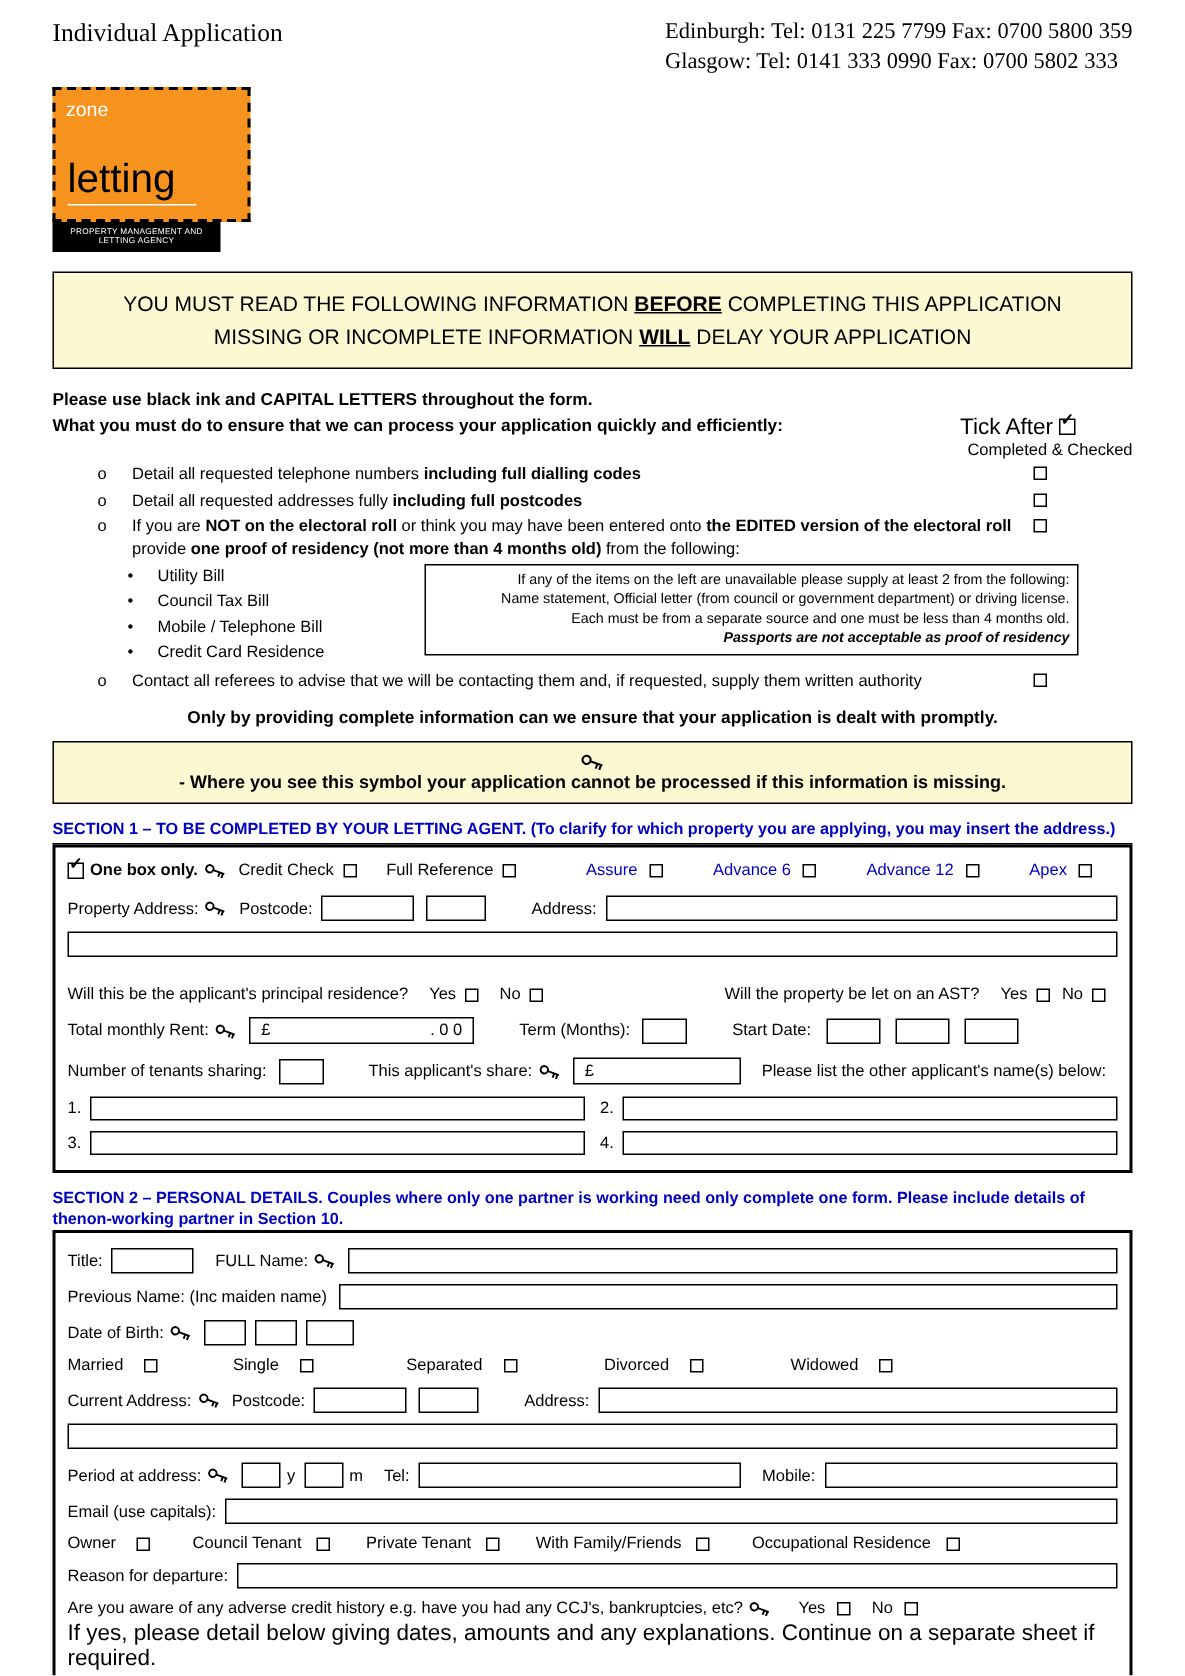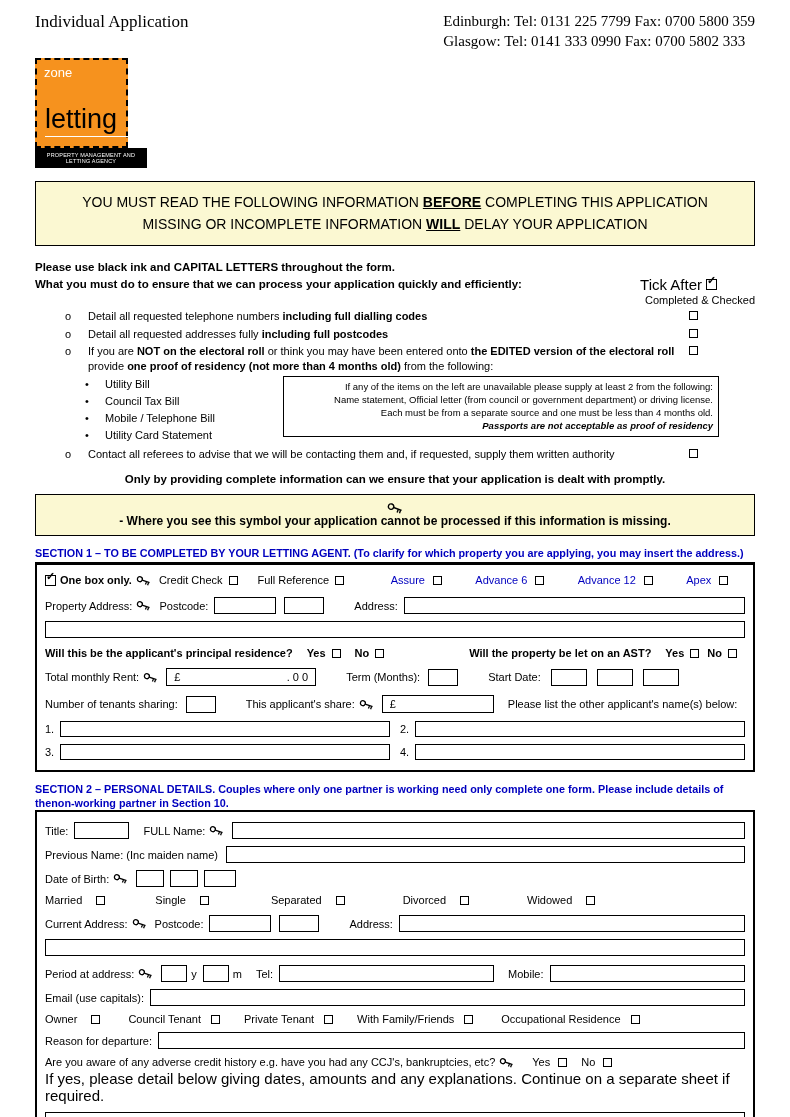--- a/index.html
+++ b/index.html
@@ -5,21 +5,21 @@
   * { box-sizing: border-box; }
   html,body { margin:0; padding:0; background:#fff; }
   body { font-family:"Liberation Sans", sans-serif; color:#000; }
   .page { width:790px; height:1117px; padding:12px 35px 0 35px; position:relative; overflow:hidden; background:#fff; }
 
   .topbar { display:flex; justify-content:space-between; font-family:"Liberation Serif", serif; }
   .doc-title { font-size:17px; }
   .contact { font-size:15px; line-height:1.3; }
 
   .logo-block { margin-top:7px; width:112px; }
-  .logo-orange { width:93px; height:90px; background:var(--logo-orange,#F6921E); border:2px dashed #000; position:relative; padding:5px 7px; }
+  .logo-orange { width:132px; height:90px; background:var(--logo-orange,#F6921E); border:2px dashed #000; position:relative; padding:5px 7px; }
   .logo-zone { color:#fff; font-size:13px; }
   .logo-letting { position:absolute; left:8px; bottom:9px; font-size:27px; color:#000; line-height:1; border-bottom:1px solid #fff; padding-bottom:3px; padding-right:14px; }
   .logo-tagline { width:112px; background:#000; color:#fff; font-size:5.5px; text-align:center; padding:4px 0; letter-spacing:0.2px; }
 
   .notice-box { margin-top:13px; border:1px solid #000; background:var(--notice-yellow,#FBF8D2); text-align:center; font-size:14px; padding:9px 6px; line-height:1.6; }
   .em { font-weight:bold; text-decoration:underline; }
   .b { font-weight:bold; }
   .bi { font-weight:bold; font-style:italic; }
   .blue { color:var(--accent-blue,#0000BF); }
 
@@ -130,21 +130,21 @@
       <div class="proofitem">
           <span class="pmark">•</span>
           <span>Council Tax Bill</span>
         </div>
       <div class="proofitem">
           <span class="pmark">•</span>
           <span>Mobile / Telephone Bill</span>
         </div>
       <div class="proofitem">
           <span class="pmark">•</span>
-          <span>Utility Card Statement</span>
+          <span>Credit Card Residence</span>
         </div>
     </div>
     <div class="infobox">
       <div>If any of the items on the left are unavailable please supply at least 2 from the following:</div>
       <div>Name statement, Official letter (from council or government department) or driving license.</div>
       <div>Each must be from a separate source and one must be less than 4 months old.</div>
       <div class="bi">Passports are not acceptable as proof of residency</div>
     </div>
   </div>
 
@@ -215,21 +215,21 @@
       <span class="lbl gap4">Postcode:</span>
       <span class="inp gap6" style="width:62px"></span>
       <span class="inp gap8" style="width:40px"></span>
       <span class="lbl gap30">Address:</span>
       <span class="inp gap6" style="flex:1"></span>
     </div>
     <div class="srow" style="margin-top:5px;">
       <span class="inp" style="flex:1"></span>
     </div>
 
-    <div class="srow" style="margin-top:9px;font-weight:bold;">
+    <div class="srow" style="margin-top:19px;">
       <span>Will this be the applicant's principal residence?</span>
       <span class="gap14">Yes</span>
       <span class="cb gap6"></span>
       <span class="gap14">No</span>
       <span class="cb gap6"></span>
       <span style="margin-left:auto;">Will the property be let on an AST?</span>
       <span class="gap14">Yes</span>
       <span class="cb gap6"></span>
       <span class="gap8">No</span>
       <span class="cb gap6" style="margin-right:8px;"></span>

